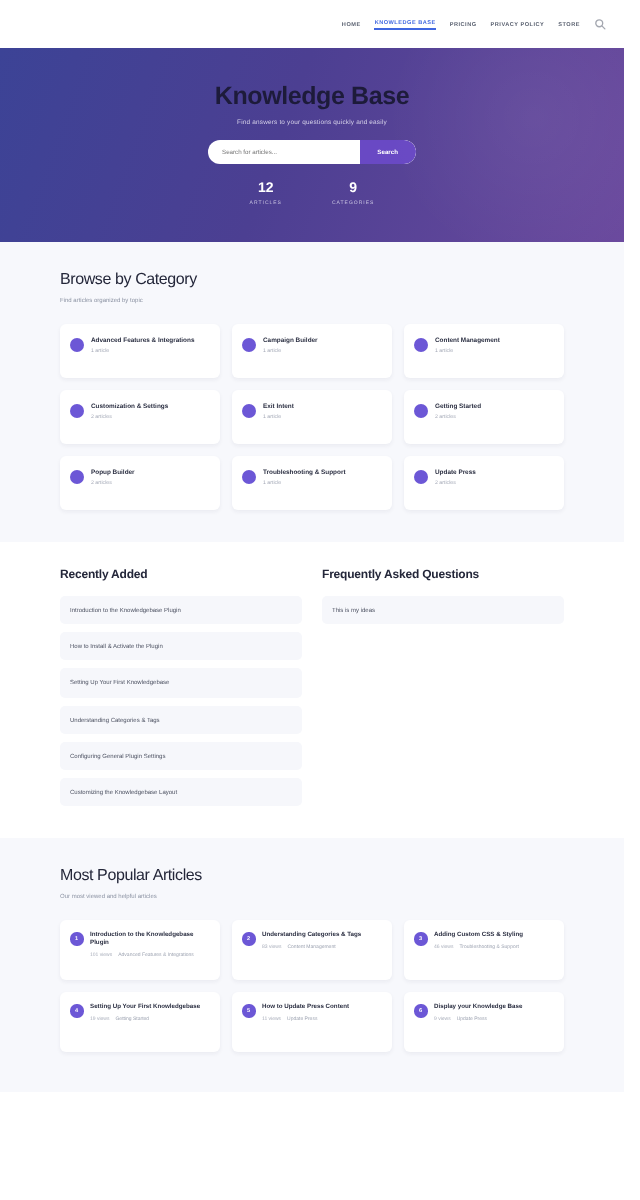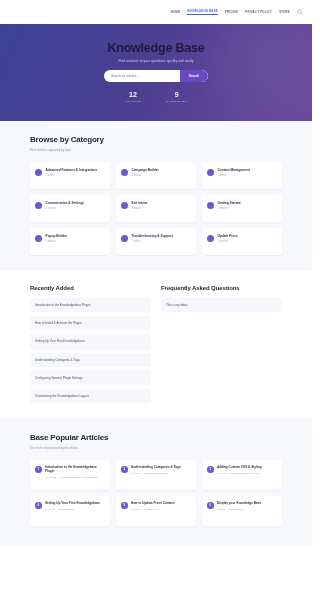--- a/index.html
+++ b/index.html
@@ -112,21 +112,21 @@
     text-transform: uppercase;
   }
 
   
   .browse-section {
     background: #f7f8fc;
     padding: 14px 30px 16px 30px;
   }
   .sec-title {
     font-size: 8px;
-    font-weight: 700;
+    font-weight: 400;
     color: #24273a;
     letter-spacing: -0.2px;
     margin-bottom: 4px;
   }
   .sec-sub {
     font-size: 3px;
     color: #8c93a3;
     margin-bottom: 10px;
   }
   .cat-grid {
@@ -365,21 +365,21 @@
     </div>
     <div>
       <div class="col-title">Frequently Asked Questions</div>
       <div class="faq-list">
         <div class="faq-item">This is my ideas</div>
       </div>
     </div>
   </div>
 
   <div class="popular-section">
-    <div class="sec-title">Base Popular Articles</div>
+    <div class="sec-title">Most Popular Articles</div>
     <div class="sec-sub">Our most viewed and helpful articles</div>
     <div class="pop-grid">
       <div class="pop-card">
         <div class="pop-badge">1</div>
         <div class="pop-body">
           <div class="pop-title">Introduction to the Knowledgebase Plugin</div>
           <div class="pop-meta">
             <span>101 views</span>
             <span class="pop-cat">Advanced Features &amp; Integrations</span>
           </div>

